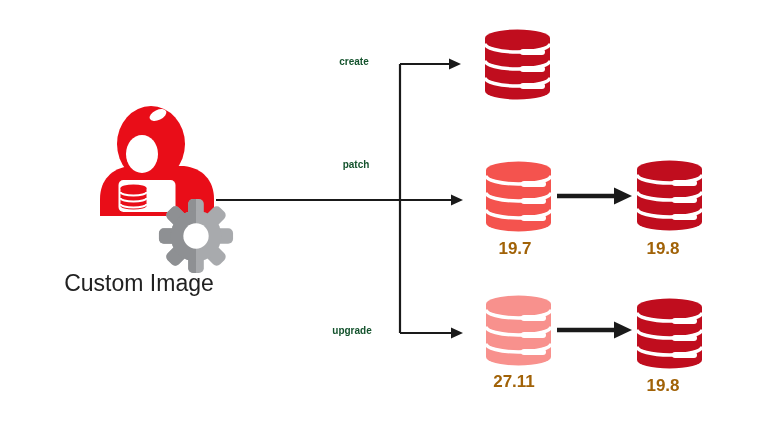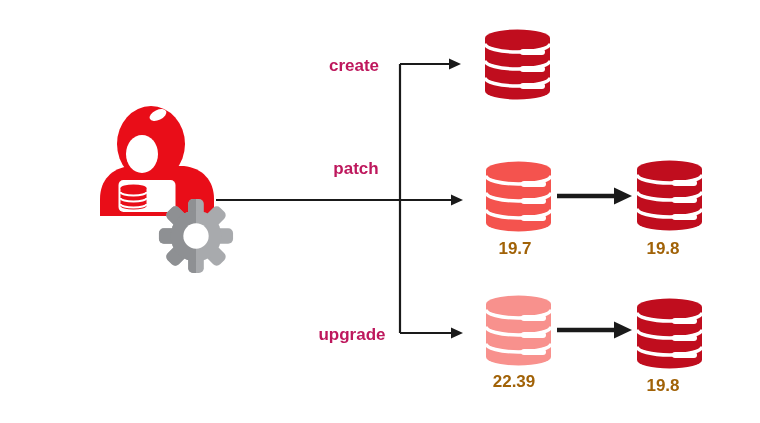--- a/index.html
+++ b/index.html
@@ -1,18 +1,18 @@
 <!DOCTYPE html>
 <html><head>
 <meta charset="utf-8">
 <style>
   html,body{margin:0;padding:0;background:#fff;font-family:"Liberation Sans",sans-serif;}
   .canvas{position:relative;width:760px;height:423px;background:#fff;overflow:hidden;}
   .abs{position:absolute;}
-  .branch-label{font-weight:700;font-size:17px;color:#be185d;transform:translateX(-50%);white-space:nowrap;}
+  .branch-label{font-weight:700;font-size:10px;color:#14532d;transform:translateX(-50%);white-space:nowrap;}
   .version-label{font-weight:700;font-size:17px;color:#a16207;transform:translateX(-50%);white-space:nowrap;}
   .source-label{font-size:23px;color:#212121;transform:translateX(-50%);white-space:nowrap;}
   svg{display:block;}
 </style>
 </head>
 <body>
 
 <div class="canvas">
 
   <svg class="abs" style="left:0;top:0;" width="760" height="423" viewBox="0 0 760 423">
@@ -71,20 +71,21 @@
     <g clip-path="url(#gearLeft)" fill="#8E9093">
       <rect x="32" y="2" width="16" height="76" rx="5"></rect>
       <rect x="32" y="2" width="16" height="76" rx="5" transform="rotate(45 40 40)"></rect>
       <rect x="32" y="2" width="16" height="76" rx="5" transform="rotate(90 40 40)"></rect>
       <rect x="32" y="2" width="16" height="76" rx="5" transform="rotate(135 40 40)"></rect>
       <circle cx="40" cy="40" r="26"></circle>
     </g>
     <circle cx="40" cy="40" r="13" fill="#fff"></circle>
   </svg>
 
+  <div class="abs source-label" style="left:139px;top:270px;">Custom Image</div>
 
   <div class="abs branch-label" style="left:354px;top:56px;">create</div>
   <div class="abs branch-label" style="left:356px;top:159px;">patch</div>
   <div class="abs branch-label" style="left:352px;top:325px;">upgrade</div>
 
   <svg class="abs" style="left:483px;top:29px;" width="69" height="73" viewBox="0 0 69 73">
     <g fill="#C00D1E">
       <ellipse cx="34.5" cy="9" rx="32.5" ry="8.5"></ellipse>
       <rect x="2" y="9" width="65" height="53"></rect>
       <ellipse cx="34.5" cy="62" rx="32.5" ry="8.5"></ellipse>
@@ -168,16 +169,16 @@
     </g>
     <g fill="#fff">
       <rect x="37" y="20" width="25" height="6" rx="3"></rect>
       <rect x="37" y="37" width="25" height="6" rx="3"></rect>
       <rect x="37" y="54" width="25" height="6" rx="3"></rect>
     </g>
   </svg>
 
   <div class="abs version-label" style="left:515px;top:239px;">19.7</div>
   <div class="abs version-label" style="left:663px;top:239px;">19.8</div>
-  <div class="abs version-label" style="left:514px;top:372px;">22.39</div>
+  <div class="abs version-label" style="left:514px;top:372px;">27.11</div>
   <div class="abs version-label" style="left:663px;top:376px;">19.8</div>
 
 </div>
 
 </body></html>

